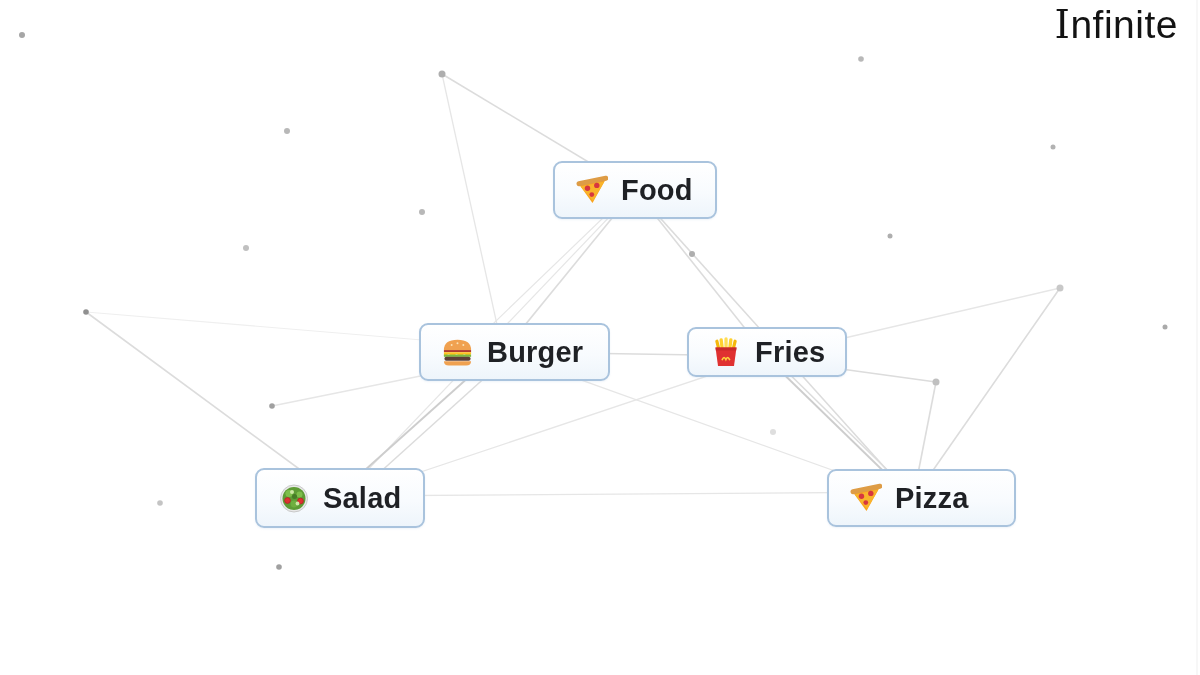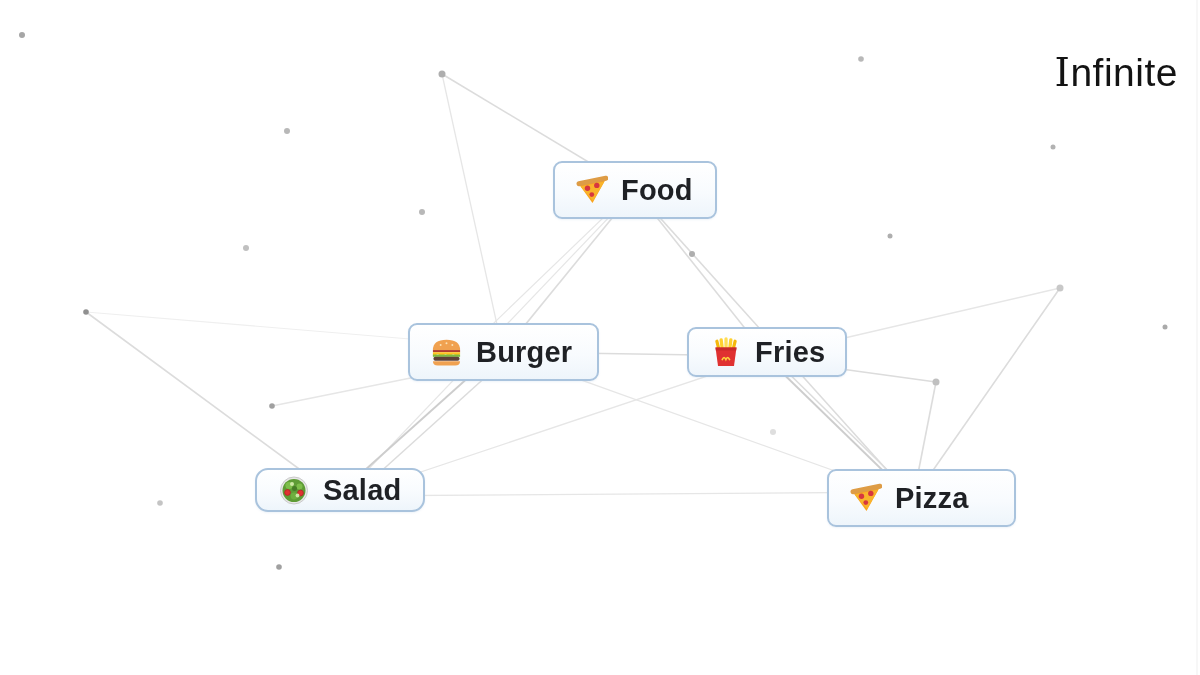--- a/index.html
+++ b/index.html
@@ -7,21 +7,21 @@
          font-family:"Liberation Sans",sans-serif;}
   #links{position:absolute;left:0;top:0;width:1200px;height:675px;}
   #elements{position:absolute;left:0;top:0;width:1200px;height:675px;}
   .node{position:absolute;display:flex;align-items:center;gap:13px;padding:0 20px;
         box-sizing:border-box;border:2px solid #a9c3dd;border-radius:9px;cursor:grab;
         background:linear-gradient(180deg,#ffffff 0%,#f8fbfe 55%,#eef5fb 100%);
         box-shadow:0 1px 2px rgba(160,190,220,0.18);user-select:none;}
   .node .icon{width:33px;height:33px;display:flex;align-items:center;justify-content:center;flex:0 0 auto;}
   .node .icon svg{display:block;}
   .node .label{font-weight:700;font-size:29px;color:#1f2125;white-space:nowrap;letter-spacing:0.2px;}
-  .logo{position:absolute;top:4px;right:22px;text-align:right;color:#131313;line-height:1.07;margin-top:48px;}
+  .logo{position:absolute;top:4px;right:22px;text-align:right;color:#131313;line-height:1.07;}
   .logo .l1{font-size:39px;font-weight:400;letter-spacing:0.5px;}
   .logo .l1 .serif-i{font-family:"DejaVu Serif",serif;}
   .logo .l2{font-size:39px;font-weight:700;letter-spacing:0.3px;}
 </style>
 </head>
 <body>
 
 <div id="stage">
   <svg id="links" width="1200" height="675" viewBox="0 0 1200 675">
       <line x1="442" y1="74" x2="635" y2="190" stroke-width="1.6" stroke="#dcdcdc"></line>
@@ -72,21 +72,21 @@
             <path d="M3.5 11 L29.5 5.5 L16.5 29 Z" fill="#FAA21B"></path>
             <path d="M3 9.8 L29.8 4.3" stroke="#DE9C45" stroke-width="5" stroke-linecap="round" fill="none"></path>
             <path d="M4.5 12.5 L28.5 7.5 L17 27 Z" fill="#F9B42B"></path>
             <circle cx="11.5" cy="14.2" r="2.7" fill="#D7373F"></circle>
             <circle cx="20.8" cy="11.4" r="2.7" fill="#D7373F"></circle>
             <circle cx="15.8" cy="20.6" r="2.4" fill="#D7373F"></circle>
           </svg>
         </span>
         <span class="label">Food</span>
       </div>
-      <div class="node" style="left: 408px; top: 323px; width: 191px; height: 58px;">
+      <div class="node" style="left: 419px; top: 323px; width: 191px; height: 58px;">
         <span class="icon">
           <svg width="34" height="32" viewBox="0 0 34 32">
             <path d="M3 14 Q3 3.5 17 3.5 Q31 3.5 31 14 Z" fill="#F0A150"></path>
             <circle cx="11" cy="8.7" r="1" fill="#FBE3B6"></circle>
             <circle cx="17" cy="7" r="1" fill="#FBE3B6"></circle>
             <circle cx="23" cy="8.7" r="1" fill="#FBE3B6"></circle>
             <rect x="3" y="14" width="28" height="2.2" fill="#B03A2E"></rect>
             <path d="M3 16.2 h28 v2.2 l-3 1.6 -4-1.6 -4 1.6 -4-1.6 -4 1.6 -4-1.6 -5 1.6 Z" fill="#FFC31F"></path>
             <rect x="3" y="18.6" width="28" height="2.4" fill="#7FB83D"></rect>
             <rect x="3.5" y="21" width="27" height="4" rx="2" fill="#5D4037"></rect>
@@ -103,21 +103,21 @@
             <rect x="9" y="2.2" width="3.3" height="12" rx="1.6" fill="#FFD02E" transform="rotate(-7 10.6 8)"></rect>
             <rect x="17.7" y="2.2" width="3.3" height="12" rx="1.6" fill="#FFD02E" transform="rotate(7 19.4 8)"></rect>
             <rect x="13.4" y="1.3" width="3.3" height="13" rx="1.6" fill="#FFDD55"></rect>
             <path d="M4.5 11.5 L25.5 11.5 L23 30 L7 30 Z" fill="#E03131"></path>
             <path d="M4.5 11.5 L25.5 11.5 L25.1 14.5 L4.9 14.5 Z" fill="#C92A2A"></path>
             <path d="M11.3 23.5 q1.8 -4 3.6 0 q1.8 -4 3.6 0" stroke="#FFD43B" stroke-width="1.7" fill="none" stroke-linecap="round"></path>
           </svg>
         </span>
         <span class="label">Fries</span>
       </div>
-      <div class="node" style="left: 255px; top: 468px; width: 170px; height: 44px; border-radius: 13px;">
+      <div class="node" style="left: 255px; top: 468px; width: 170px; height: 60px;">
         <span class="icon">
           <svg width="32" height="32" viewBox="0 0 32 32">
             <circle cx="16" cy="16.5" r="13.5" fill="#E8E8E8" stroke="#C9C9C9" stroke-width="1"></circle>
             <circle cx="16" cy="16.5" r="11.5" fill="#5E9C35"></circle>
             <circle cx="11" cy="11.5" r="3.6" fill="#7DBE4A"></circle>
             <circle cx="21.5" cy="12.5" r="3" fill="#7DBE4A"></circle>
             <circle cx="16" cy="22" r="3.4" fill="#6FAF3F"></circle>
             <circle cx="16.5" cy="14.5" r="2.5" fill="#467C27"></circle>
             <circle cx="9.5" cy="18.5" r="2.9" fill="#E03131" stroke="#B02525" stroke-width="0.8"></circle>
             <circle cx="22.5" cy="19" r="2.9" fill="#E03131" stroke="#B02525" stroke-width="0.8"></circle>

